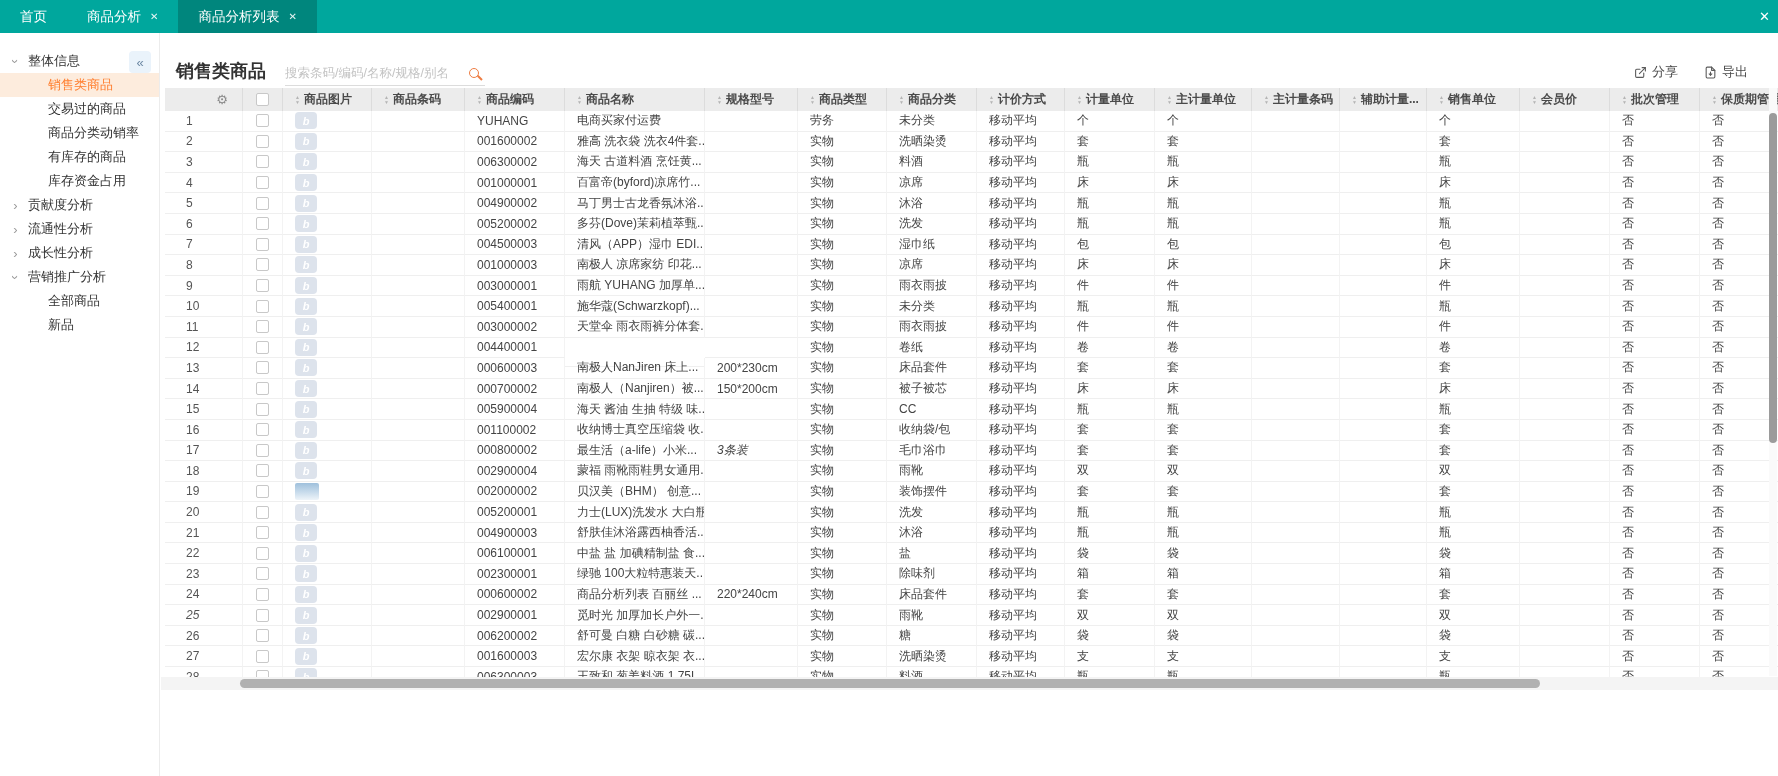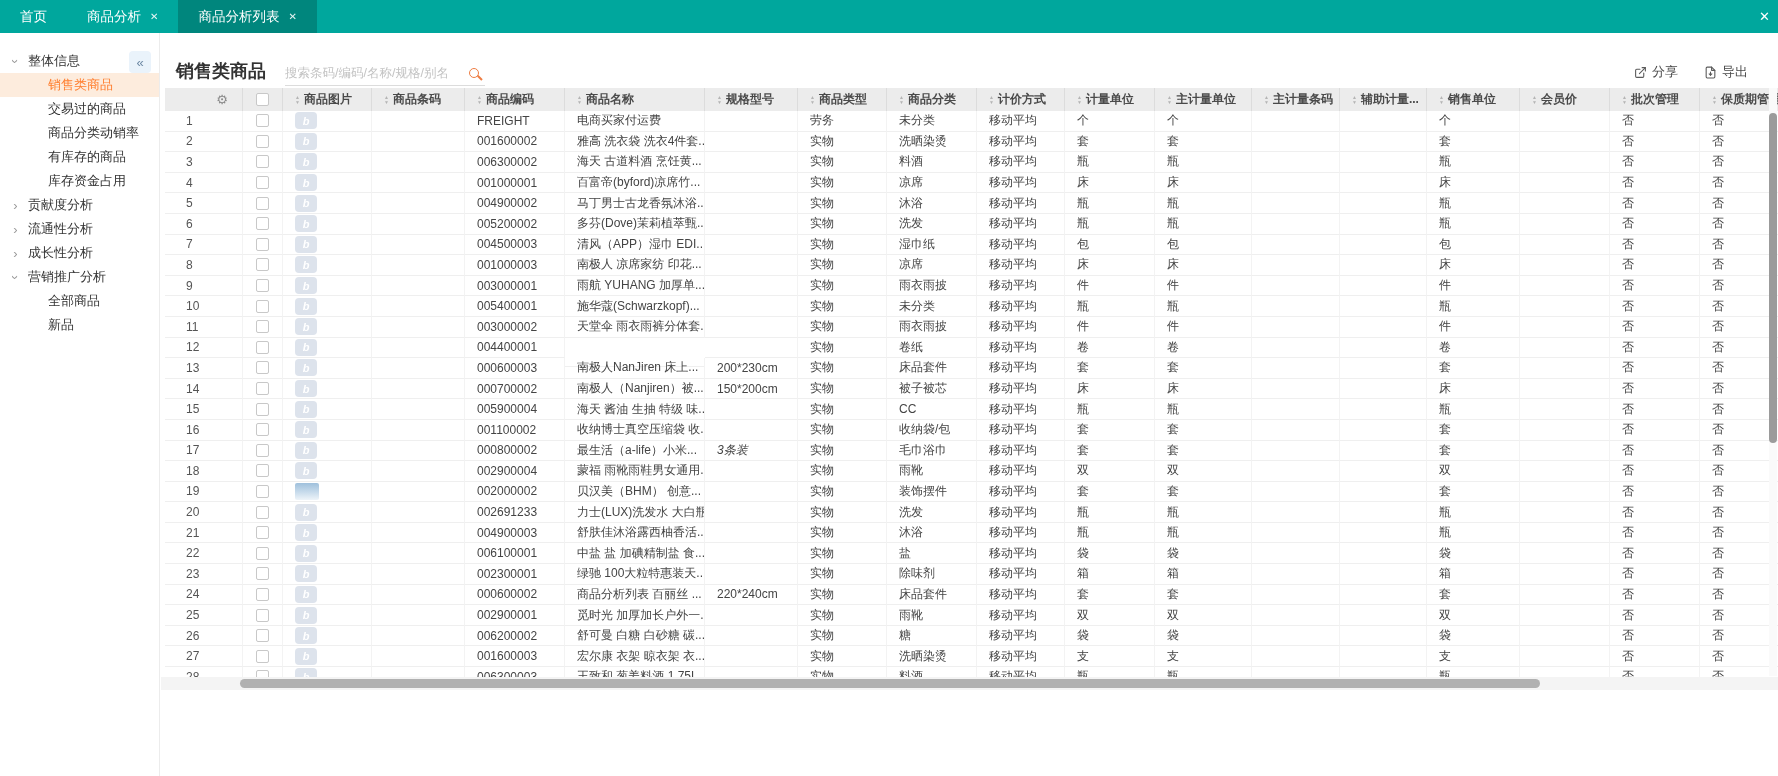--- a/index.html
+++ b/index.html
@@ -302,21 +302,21 @@
     <div class="tbody">
         <div class="tr">
           <div class="td td-num" style="width: 78px;">1</div>
           <div class="td center" style="width: 40px;">
             <span class="cb"></span>
           </div>
           <div class="td" style="width: 89px;">
             <span class="ph">b</span>
           </div>
           <div class="td" style="width: 93px;"></div>
-          <div class="td" style="width: 100px;">FREIGHT</div>
+          <div class="td" style="width: 100px;">YUHANG</div>
           <div class="td" style="width: 140px;">电商买家付运费</div>
           <div class="td" style="width: 93px;"></div>
           <div class="td" style="width: 89px;">劳务</div>
           <div class="td" style="width: 90px;">未分类</div>
           <div class="td" style="width: 88px;">移动平均</div>
           <div class="td" style="width: 90px;">个</div>
           <div class="td" style="width: 97px;">个</div>
           <div class="td" style="width: 88px;"></div>
           <div class="td" style="width: 87px;"></div>
           <div class="td" style="width: 93px;">个</div>
@@ -758,21 +758,21 @@
         </div>
         <div class="tr">
           <div class="td td-num" style="width: 78px;">20</div>
           <div class="td center" style="width: 40px;">
             <span class="cb"></span>
           </div>
           <div class="td" style="width: 89px;">
             <span class="ph">b</span>
           </div>
           <div class="td" style="width: 93px;"></div>
-          <div class="td" style="width: 100px;">002691233</div>
+          <div class="td" style="width: 100px;">005200001</div>
           <div class="td" style="width: 140px;">力士(LUX)洗发水 大白瓶</div>
           <div class="td" style="width: 93px;"></div>
           <div class="td" style="width: 89px;">实物</div>
           <div class="td" style="width: 90px;">洗发</div>
           <div class="td" style="width: 88px;">移动平均</div>
           <div class="td" style="width: 90px;">瓶</div>
           <div class="td" style="width: 97px;">瓶</div>
           <div class="td" style="width: 88px;"></div>
           <div class="td" style="width: 87px;"></div>
           <div class="td" style="width: 93px;">瓶</div>
@@ -870,21 +870,21 @@
           <div class="td" style="width: 90px;">套</div>
           <div class="td" style="width: 97px;">套</div>
           <div class="td" style="width: 88px;"></div>
           <div class="td" style="width: 87px;"></div>
           <div class="td" style="width: 93px;">套</div>
           <div class="td" style="width: 90px;"></div>
           <div class="td" style="width: 90px;">否</div>
           <div class="td" style="width: 110px;">否</div>
         </div>
         <div class="tr">
-          <div class="td td-num" style="width: 78px;">25</div>
+          <div class="td td-num" style="width: 78px; font-style: italic;">25</div>
           <div class="td center" style="width: 40px;">
             <span class="cb"></span>
           </div>
           <div class="td" style="width: 89px;">
             <span class="ph">b</span>
           </div>
           <div class="td" style="width: 93px;"></div>
           <div class="td" style="width: 100px;">002900001</div>
           <div class="td" style="width: 140px;">觅时光 加厚加长户外一...</div>
           <div class="td" style="width: 93px;"></div>

